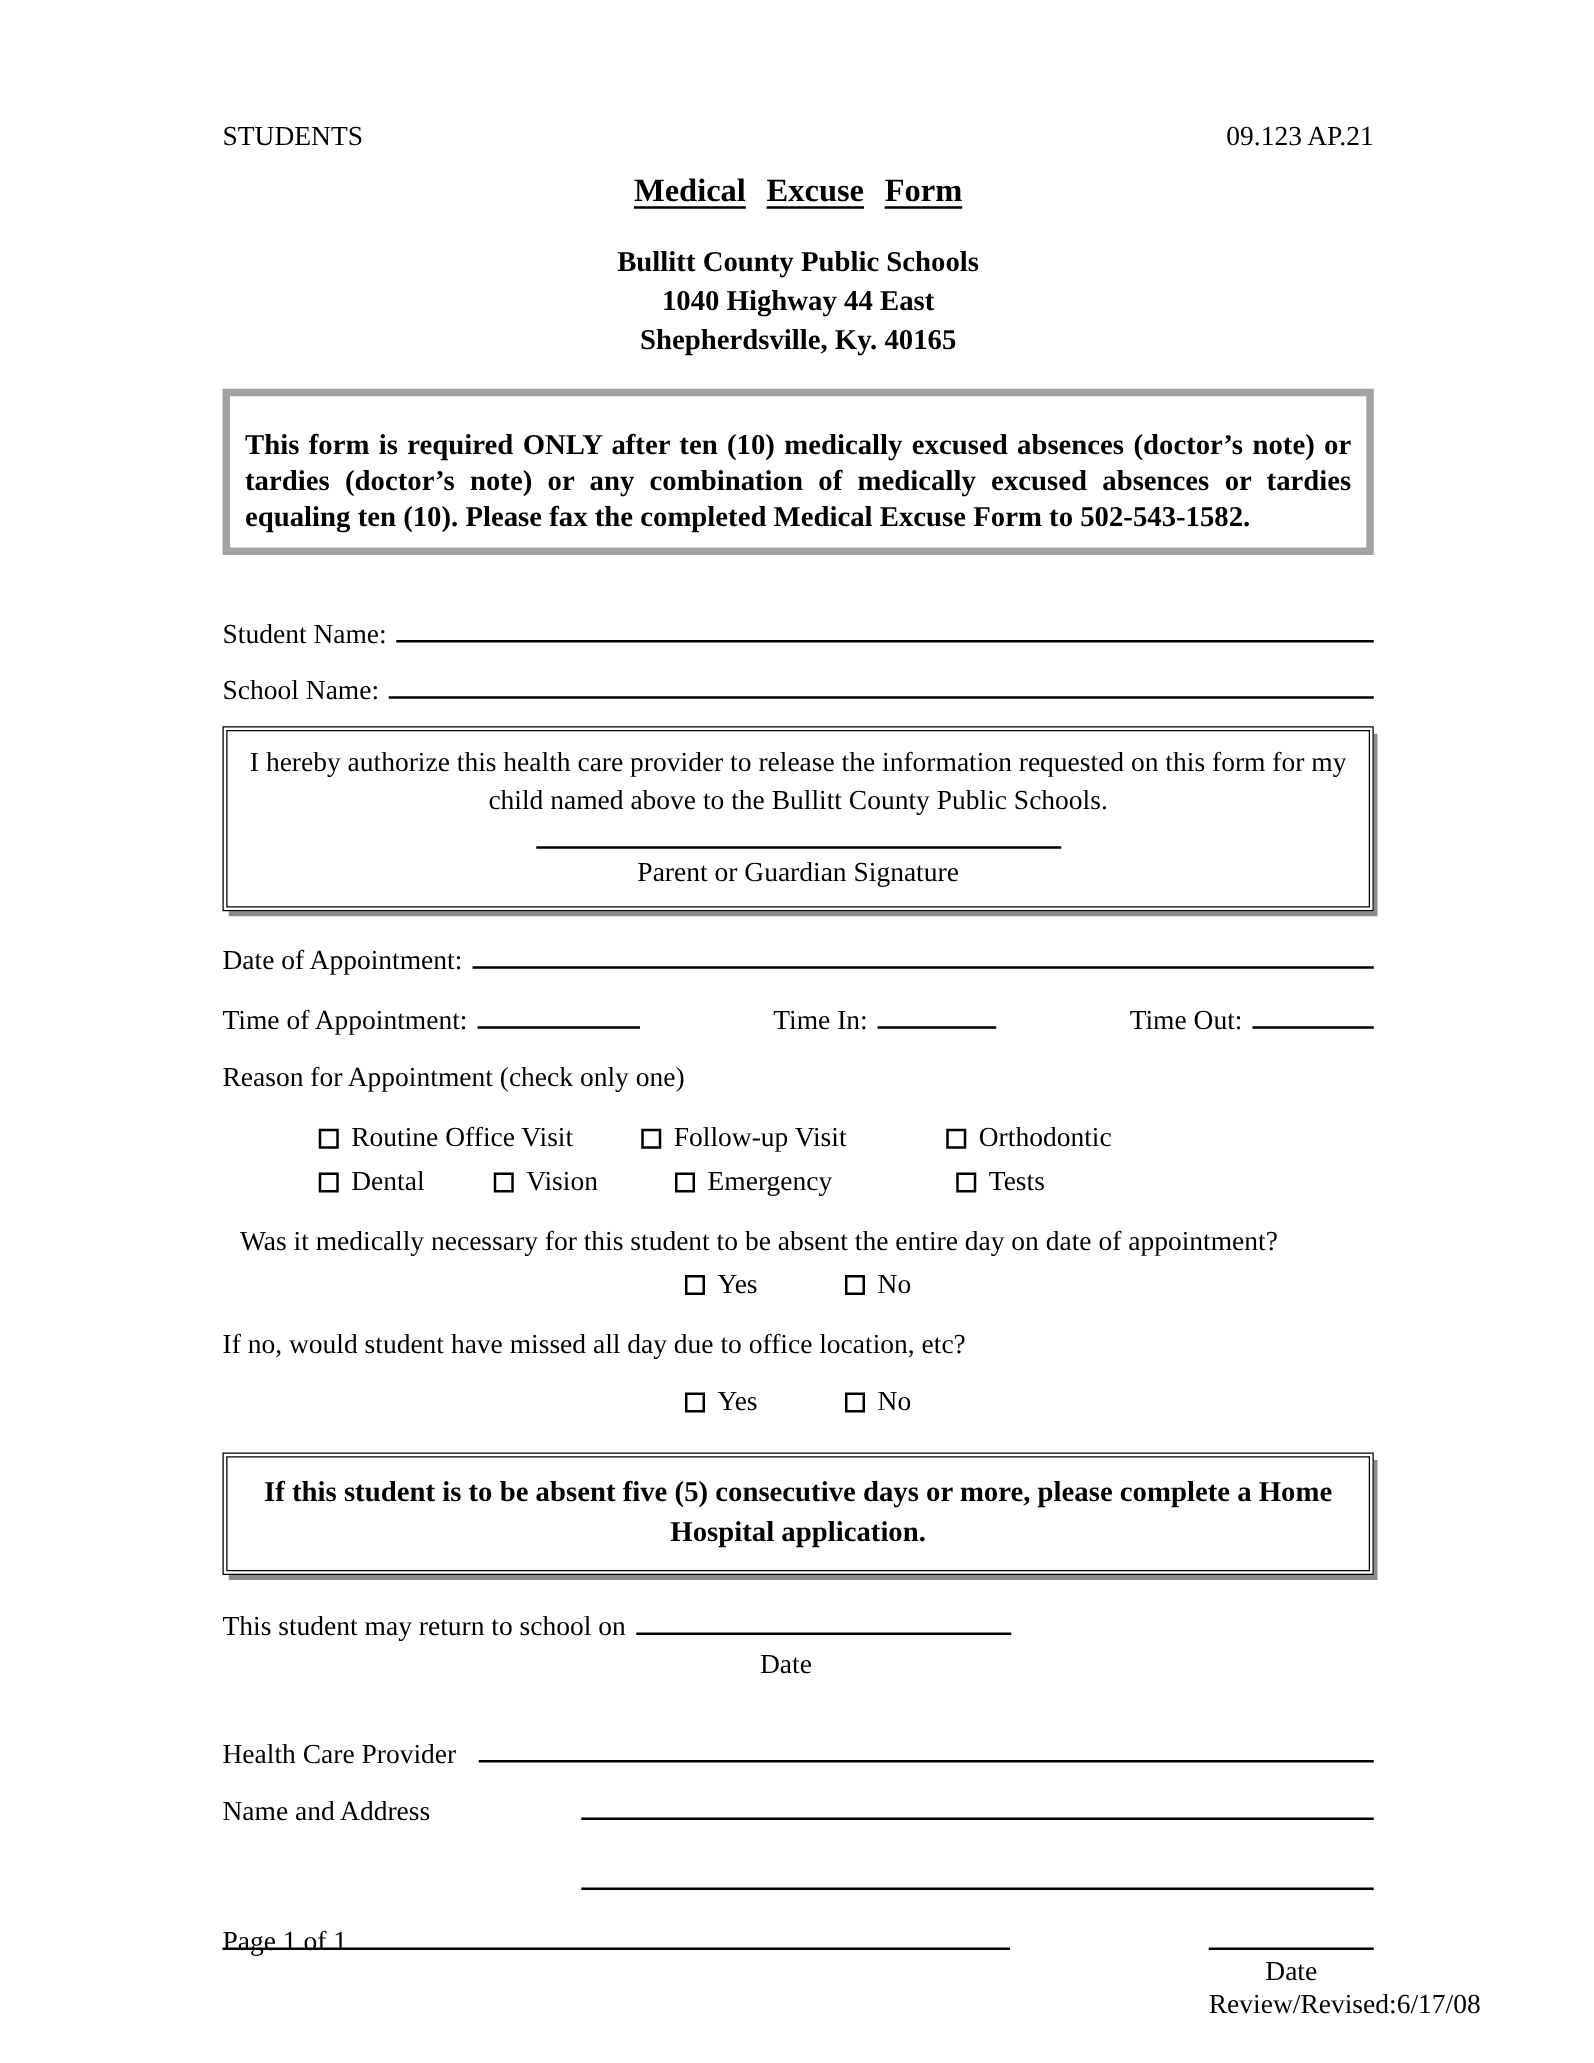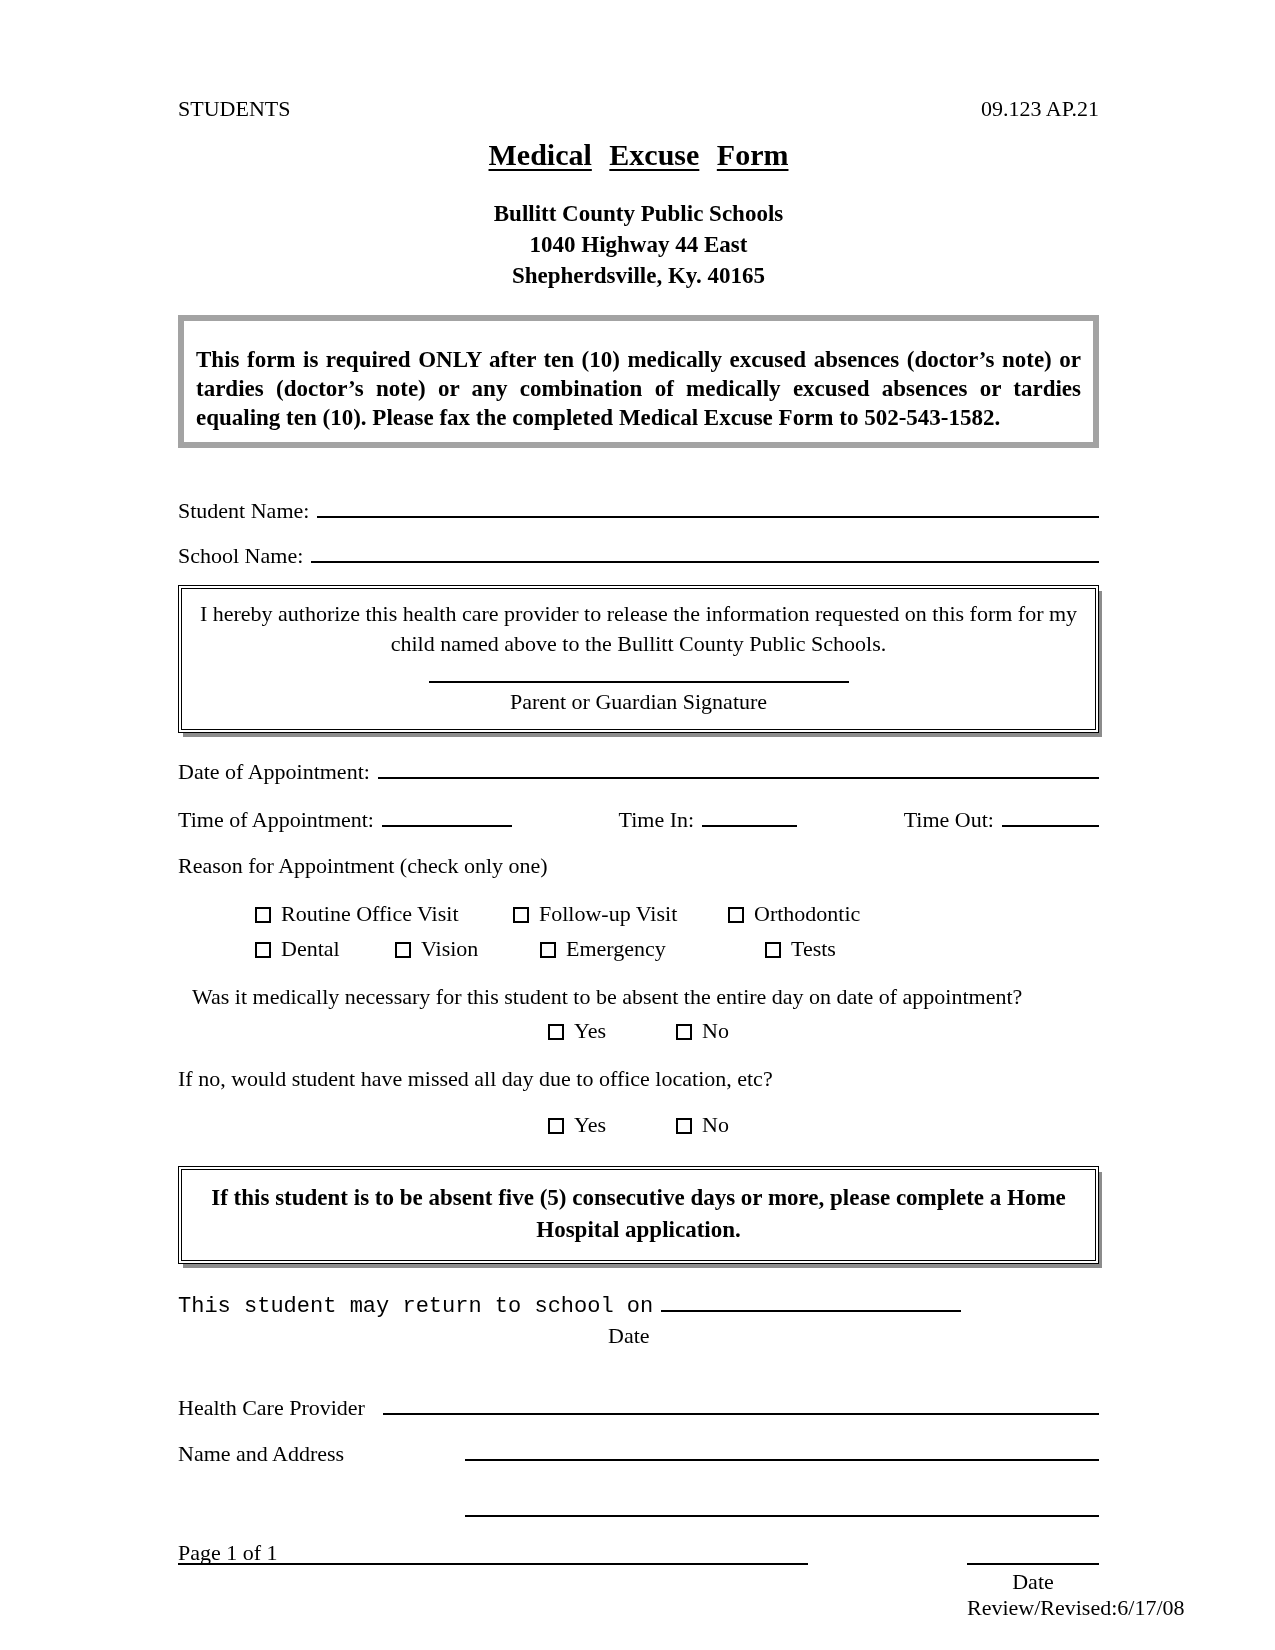--- a/index.html
+++ b/index.html
@@ -4,21 +4,21 @@
 <style>
   * { margin:0; padding:0; box-sizing:border-box; }
   html,body { background:#ffffff; }
   body {
     width:1275px; height:1650px; position:relative;
     font-family:"Liberation Serif","DejaVu Serif",serif;
     color:#000; font-size:22px;
     padding:96px 176px 0 178px;
   }
   .hdr-row { display:flex; justify-content:space-between; align-items:baseline; }
-  .title { text-align:center; font-weight:bold; font-size:30px; margin-top:16px; }
+  .title { text-align:center; font-weight:bold; font-size:26px; margin-top:16px; }
   .title span { text-decoration:underline; text-decoration-thickness:2px; text-underline-offset:4px; }
   .title span + span { margin-left:10px; }
   .org { text-align:center; font-weight:bold; font-size:23px; margin-top:26px; line-height:31px; }
   .notice-box {
     border:6px solid #a3a3a3; margin-top:24px; padding:24px 12px 10px 12px;
     font-weight:bold; font-size:23px; line-height:29px; text-align:justify;
   }
   .field-row { display:flex; align-items:baseline; margin-top:0; }
   .blank { display:inline-block; border-bottom:2px solid #000; height:22px; }
   .grow { flex:1 1 auto; }
@@ -103,21 +103,21 @@
   </span>
 </div>
 
 <div style="margin-top:20px;">Reason for Appointment (check only one)</div>
 
 <div class="cbrow" style="margin-top:22px;">
   <span class="cbitem" style="width:258px;">
     <span class="cb"></span>
     <span>Routine Office Visit</span>
   </span>
-  <span class="cbitem" style="width:215px;">
+  <span class="cbitem" style="width:244px;">
     <span class="cb"></span>
     <span>Follow-up Visit</span>
   </span>
   <span class="cbitem">
     <span class="cb"></span>
     <span>Orthodontic</span>
   </span>
 </div>
 
 <div class="cbrow" style="margin-top:9px;">
@@ -162,21 +162,21 @@
     <span>No</span>
   </span>
 </div>
 
 <div class="dbox" style="margin-top:28px;">
   <div class="dbox-inner hh-inner">
     <span>If this student is to be absent five (5) consecutive days or more, please complete a Home Hospital application.</span>
   </div>
 </div>
 
-<div class="field-row" style="margin-top:26px;font-family:Liberation Mono, monospace;">
+<div class="field-row" style="margin-top:26px;">
   <span>This student may return to school on</span>
   <span class="blank" style="width:300px; margin-left:8px;"></span>
 </div>
 <div style="margin-top:4px; padding-left:430px;">Date</div>
 
 <div class="field-row" style="margin-top:44px;">
   <span>Health Care Provider</span>
   <span class="blank grow" style="margin-left:18px;"></span>
 </div>
 <div class="field-row" style="margin-top:18px;">

